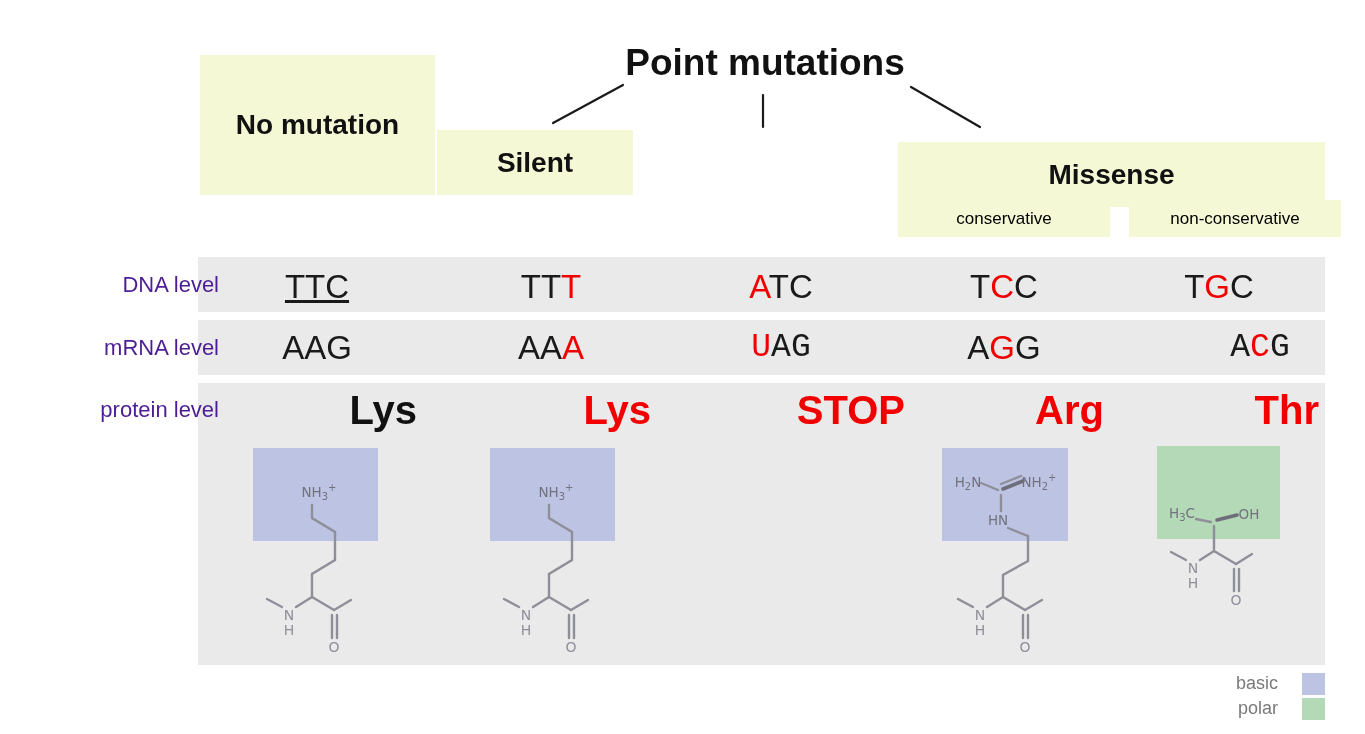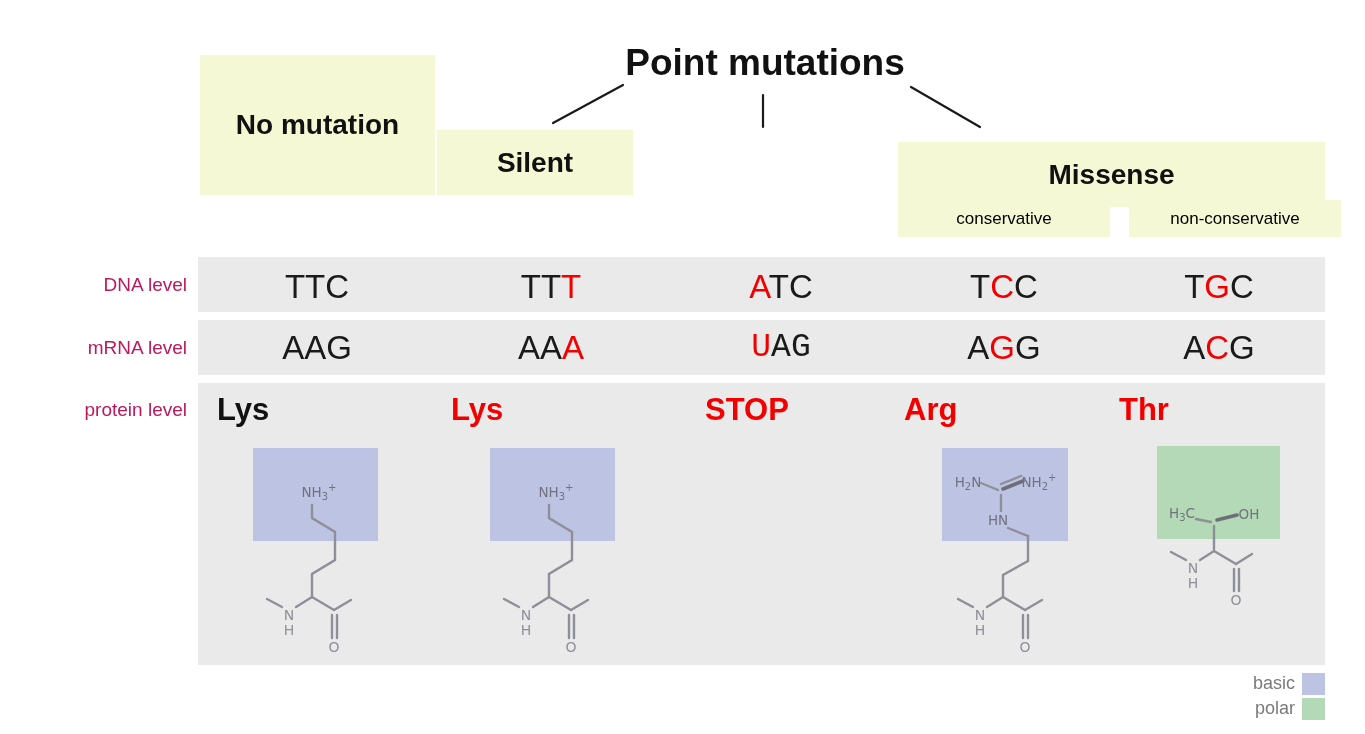--- a/index.html
+++ b/index.html
@@ -6,34 +6,34 @@
   .stage{position:relative;width:1365px;height:734px;background:#ffffff;overflow:hidden;
          font-family:"Liberation Sans",sans-serif;color:#1a1a1a;}
   .box-yellow{position:absolute;background:#f4f8d4;display:flex;align-items:center;justify-content:center;}
   .hdr{font-weight:bold;font-size:28px;color:#111;}
   .subhdr{font-size:17px;color:#000000;}
   .title{position:absolute;left:565px;top:42px;width:400px;text-align:center;
          font-weight:bold;font-size:37px;color:#111;}
   .connectors{position:absolute;left:540px;top:80px;}
   .connectors line{stroke:#1a1a1a;stroke-width:2.2;stroke-linecap:round;}
   .band{position:absolute;left:198px;width:1127px;background:#eaeaea;}
-  .rowlabel{position:absolute;left:0;width:187px;text-align:right;font-size:19px;color:#be185d;line-height:22px;}
+  .rowlabel{position:absolute;left:0;width:187px;text-align:right;font-size:22px;color:#4c1d95;line-height:22px;padding-left:32px;}
   .codon{position:absolute;width:200px;text-align:center;font-size:33px;line-height:50px;color:#1a1a1a;}
   .codon .mut{color:#f20000;}
-  .protein-label{position:absolute;width:200px;text-align:left;font-size:31px;line-height:34px;font-weight:bold;color:#111;}
+  .protein-label{position:absolute;width:200px;text-align:right;font-size:40px;line-height:34px;font-weight:bold;color:#111;}
   .protein-label.changed{color:#f20000;}
   svg.structure{position:absolute;}
   .bond{stroke:#8f8f99;stroke-width:2.4;fill:none;stroke-linecap:round;}
   .bond-bold{stroke:#6e6e7a;stroke-width:3.6;fill:none;stroke-linecap:round;}
   .atom{fill:#8f8f99;font-family:"DejaVu Sans","Liberation Sans",sans-serif;font-size:14px;text-anchor:middle;}
   .grouplabel{fill:#72727f;font-family:"DejaVu Sans","Liberation Sans",sans-serif;font-size:13.5px;text-anchor:middle;}
   .hl-basic{fill:#bdc3e3;}
   .hl-polar{fill:#b4d9b6;}
   .legend{position:absolute;left:1140px;top:671px;width:185px;}
-  .legend-item{display:flex;align-items:center;justify-content:flex-end;gap:7px;height:25px;}
+  .legend-item{display:flex;align-items:center;justify-content:flex-end;gap:24px;height:25px;}
   .legend-label{font-size:18px;color:#7a7a7a;line-height:23px;}
   .swatch{width:23px;height:22px;display:inline-block;}
   .swatch-basic{background:#bdc3e3;}
   .swatch-polar{background:#b4d9b6;}
 </style>
 </head>
 <body>
 
 <div class="stage">
 
@@ -61,31 +61,31 @@
   </div>
 
   <div class="band" style="top:257px;height:55px;"></div>
   <div class="band" style="top:320px;height:55px;"></div>
   <div class="band" style="top:383px;height:282px;"></div>
 
   <div class="rowlabel" style="top:274px;">DNA level</div>
   <div class="rowlabel" style="top:399px;">protein level</div>
   <div class="rowlabel" style="top:337px;">mRNA level</div>
 
-  <div class="codon" style="left:217px;top:262px;"><span>TTC</span><span class="mut"></span><span></span></div>
+  <div class="codon" style="left:217px;top:262px;text-decoration:underline;"><span>TTC</span><span class="mut"></span><span></span></div>
   <div class="codon" style="left:451px;top:262px;"><span>TT</span><span class="mut">T</span><span></span></div>
   <div class="codon" style="left:681px;top:262px;"><span></span><span class="mut">A</span><span>TC</span></div>
   <div class="codon" style="left:904px;top:262px;"><span>T</span><span class="mut">C</span><span>C</span></div>
   <div class="codon" style="left:1119px;top:262px;"><span>T</span><span class="mut">G</span><span>C</span></div>
 
   <div class="codon" style="left:217px;top:323px;"><span>AAG</span><span class="mut"></span><span></span></div>
   <div class="codon" style="left:451px;top:323px;"><span>AA</span><span class="mut">A</span><span></span></div>
   <div class="codon" style="left:681px;top:323px;font-family:Liberation Mono, monospace;"><span></span><span class="mut">U</span><span>AG</span></div>
   <div class="codon" style="left:904px;top:323px;"><span>A</span><span class="mut">G</span><span>G</span></div>
-  <div class="codon" style="left:1119px;top:323px;"><span>A</span><span class="mut">C</span><span>G</span></div>
+  <div class="codon" style="left:1160px;top:323px;font-family:Liberation Mono, monospace;"><span>A</span><span class="mut">C</span><span>G</span></div>
 
   <div class="protein-label" style="left:217px;top:393px;">Lys</div>
   <div class="protein-label changed" style="left:451px;top:393px;">Lys</div>
   <div class="protein-label changed" style="left:705px;top:393px;">STOP</div>
   <div class="protein-label changed" style="left:904px;top:393px;">Arg</div>
   <div class="protein-label changed" style="left:1119px;top:393px;">Thr</div>
 
   <svg class="structure" style="left:245px;top:439px;" width="155" height="225" viewBox="0 0 155 225">
     <rect class="hl-basic" x="8" y="9" width="125" height="93"></rect>
     <text class="grouplabel" x="74" y="58"><tspan>NH</tspan><tspan dy="3" font-size="10">3</tspan><tspan dy="-9" font-size="10">+</tspan></text>

